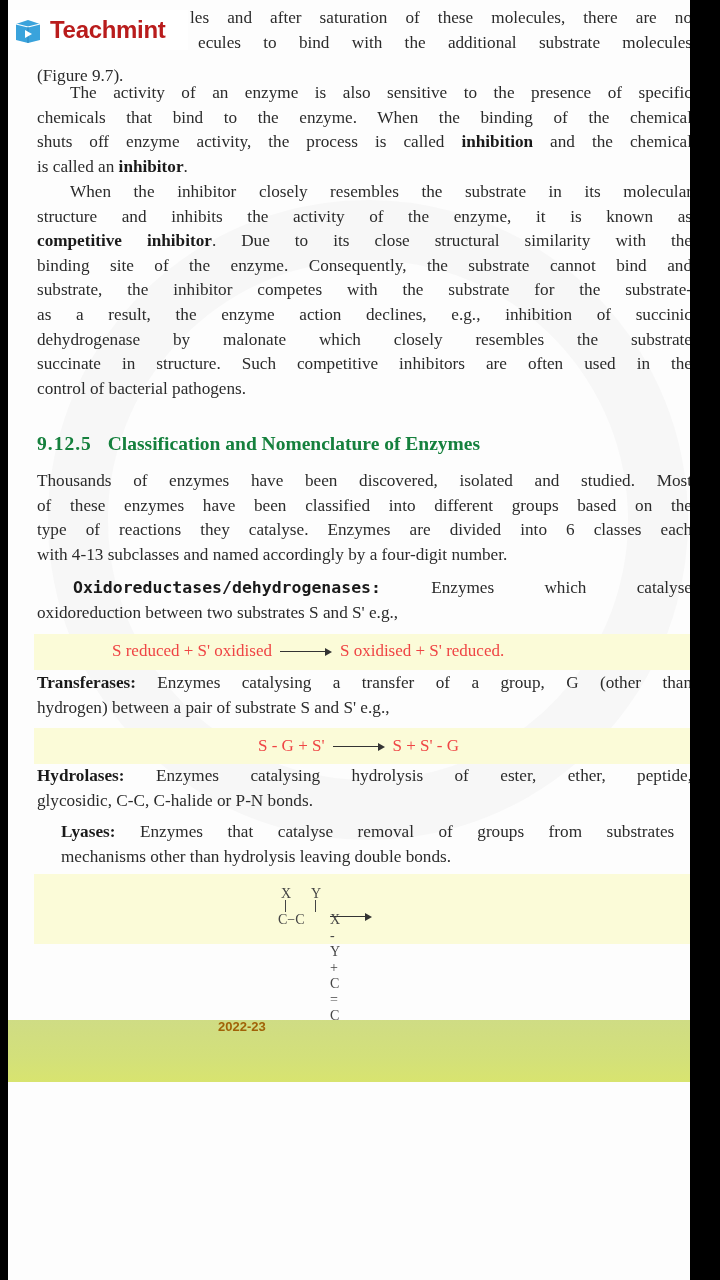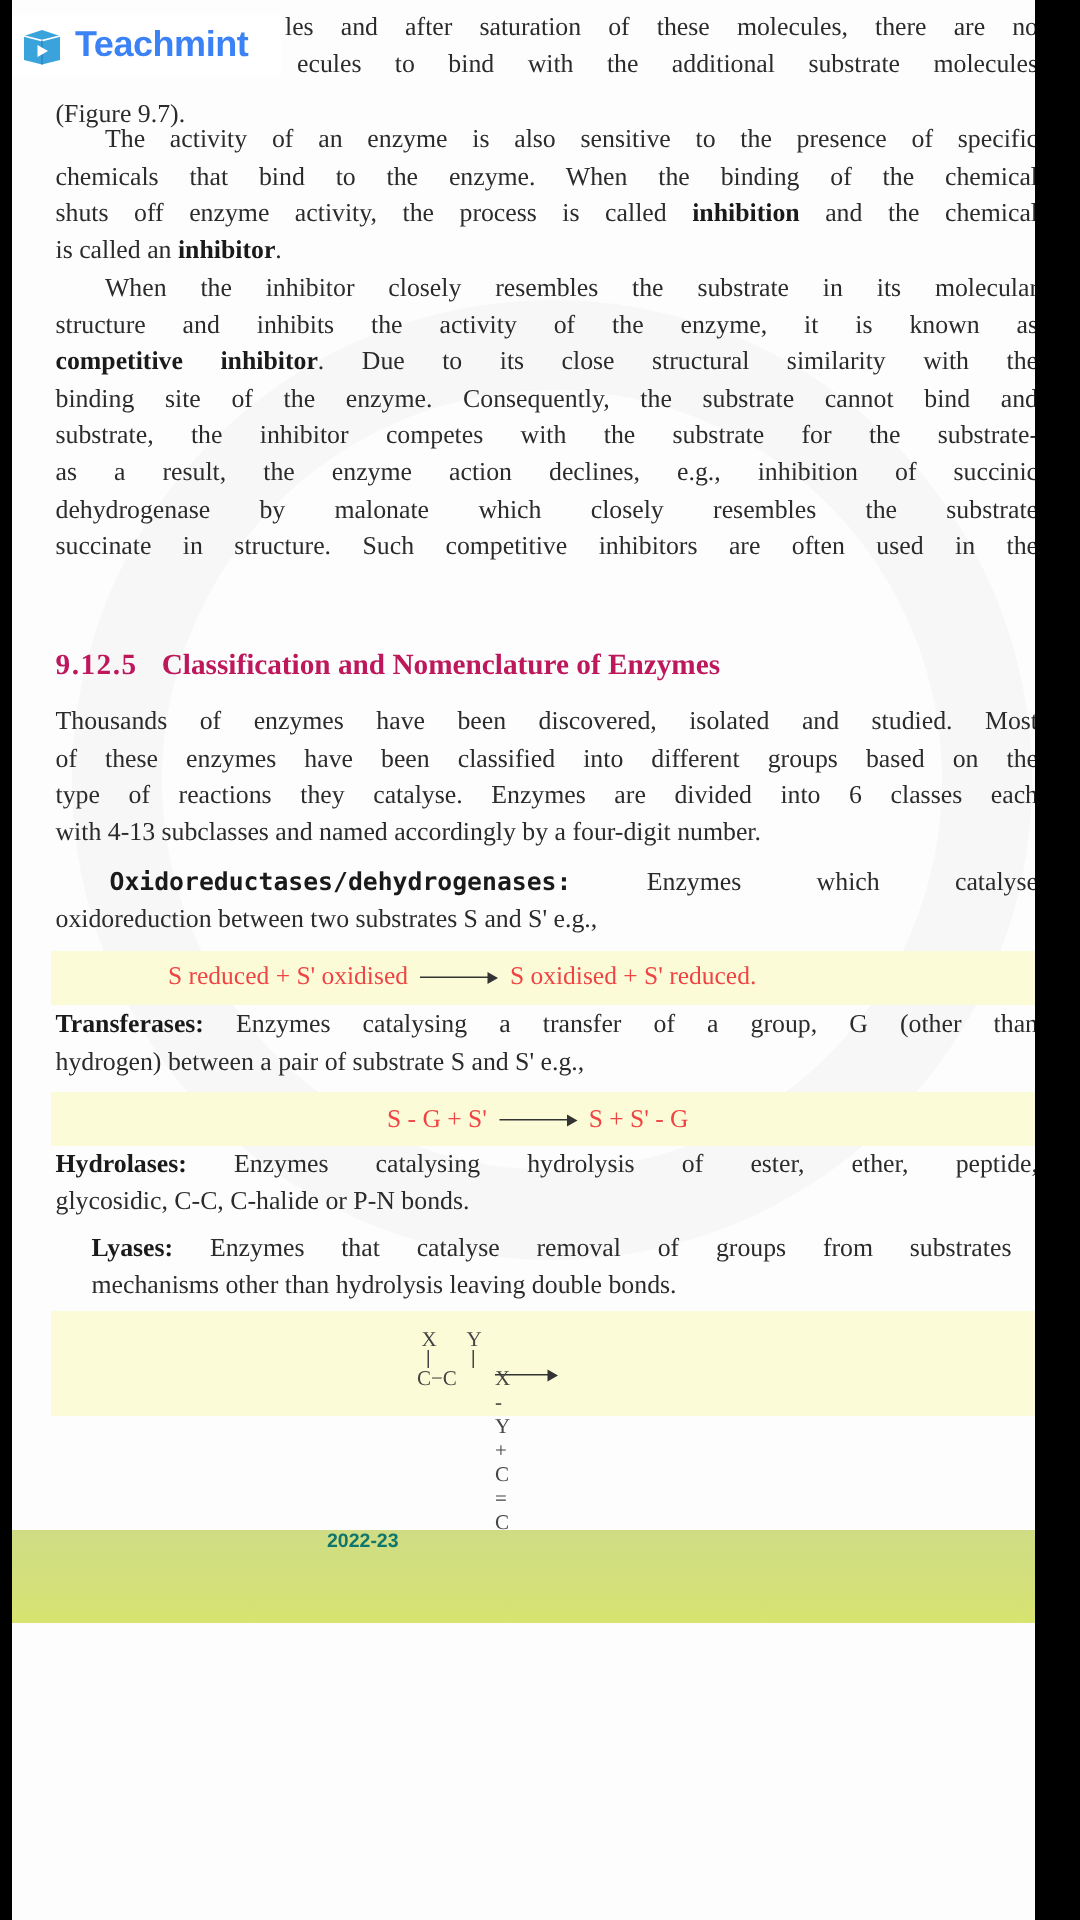--- a/index.html
+++ b/index.html
@@ -21,47 +21,47 @@
       border: 60px solid rgba(200,200,200,0.10);
       transform: rotate(-30deg);
       pointer-events: none;
     }
     .text { position: absolute; left: 29px; width: 655px; font-size: 17.2px; line-height: 24.6px; }
     .line { display: block; white-space: nowrap; text-align: justify; text-align-last: justify; }
     .line.last { text-align-last: left; }
     b { font-weight: bold; color: #1a1a1a; }
     .heading {
       position: absolute; left: 29px; top: 433px; font-size: 19.5px; font-weight: bold;
-      color: #be185d; white-space: nowrap;
+      color: #15803d; white-space: nowrap;
     }
     .heading .num { margin-right: 16px; letter-spacing: 1px; }
     .hl {
       position: absolute; left: 26px; width: 660px; background: #fbfbd8;
     }
     .eq {
       position: absolute; font-size: 17px; white-space: nowrap; color: #ef4444;
     }
     .arrow { display: inline-block; position: relative; width: 52px; height: 10px; margin: 0 8px; vertical-align: middle; }
     .arrow::before { content: ""; position: absolute; left: 0; right: 4px; top: 4px; border-top: 1.3px solid #333; }
     .arrow::after { content: ""; position: absolute; right: 0; top: 1px; border-left: 7px solid #333; border-top: 4px solid transparent; border-bottom: 4px solid transparent; }
     .footer-band {
       position: absolute; left: 0; top: 1020px; width: 702px; height: 62px;
       background: linear-gradient(180deg, #cfdc84 0%, #d3e07a 60%, #d8e46f 100%);
     }
     .footer-year {
       position: absolute; left: 210px; top: 1019px; font-family: "Liberation Sans", sans-serif;
-      font-size: 13px; font-weight: bold; color: #0f766e;
+      font-size: 13px; font-weight: bold; color: #a16207;
     }
     .logo {
       position: absolute; left: 8px; top: 10px; height: 40px; width: 180px;
       background: #fff; display: flex; align-items: center;
     }
     .logo-icon { width: 28px; height: 28px; margin-left: 6px; margin-right: 8px; }
     .logo-text {
-      font-family: "Liberation Sans", sans-serif; font-weight: bold; font-size: 24px; color: #3b82f6; letter-spacing: -0.3px;
+      font-family: "Liberation Sans", sans-serif; font-weight: bold; font-size: 24px; color: #b91c1c; letter-spacing: -0.3px;
     }
     .lyase { position: absolute; left: 270px; top: 886px; width: 220px; height: 50px; font-size: 14px; color: #444; }
     .lyase span { position: absolute; }
   </style>
 </head>
 <body>
 
 <div class="page">
   <div class="watermark"></div>
 
@@ -80,20 +80,21 @@
 
   <div class="text" style="top:180px;">
     <span class="line" style="padding-left:33px;">When the inhibitor closely resembles the substrate in its molecular</span>
     <span class="line">structure and inhibits the activity of the enzyme, it is known as</span>
     <span class="line"><b>competitive inhibitor</b><span>. Due to its close structural similarity with the</span></span>
     <span class="line">binding site of the enzyme. Consequently, the substrate cannot bind and</span>
     <span class="line">substrate, the inhibitor competes with the substrate for the substrate-</span>
     <span class="line">as a result, the enzyme action declines, e.g., inhibition of succinic</span>
     <span class="line">dehydrogenase by malonate which closely resembles the substrate</span>
     <span class="line">succinate in structure. Such competitive inhibitors are often used in the</span>
+    <span class="line last">control of bacterial pathogens.</span>
   </div>
 
   <div class="heading">
     <span class="num">9.12.5</span><span>Classification and Nomenclature of Enzymes</span>
   </div>
 
   <div class="text" style="top:469px;">
     <span class="line">Thousands of enzymes have been discovered, isolated and studied. Most</span>
     <span class="line">of these enzymes have been classified into different groups based on the</span>
     <span class="line">type of reactions they catalyse. Enzymes are divided into 6 classes each</span>

